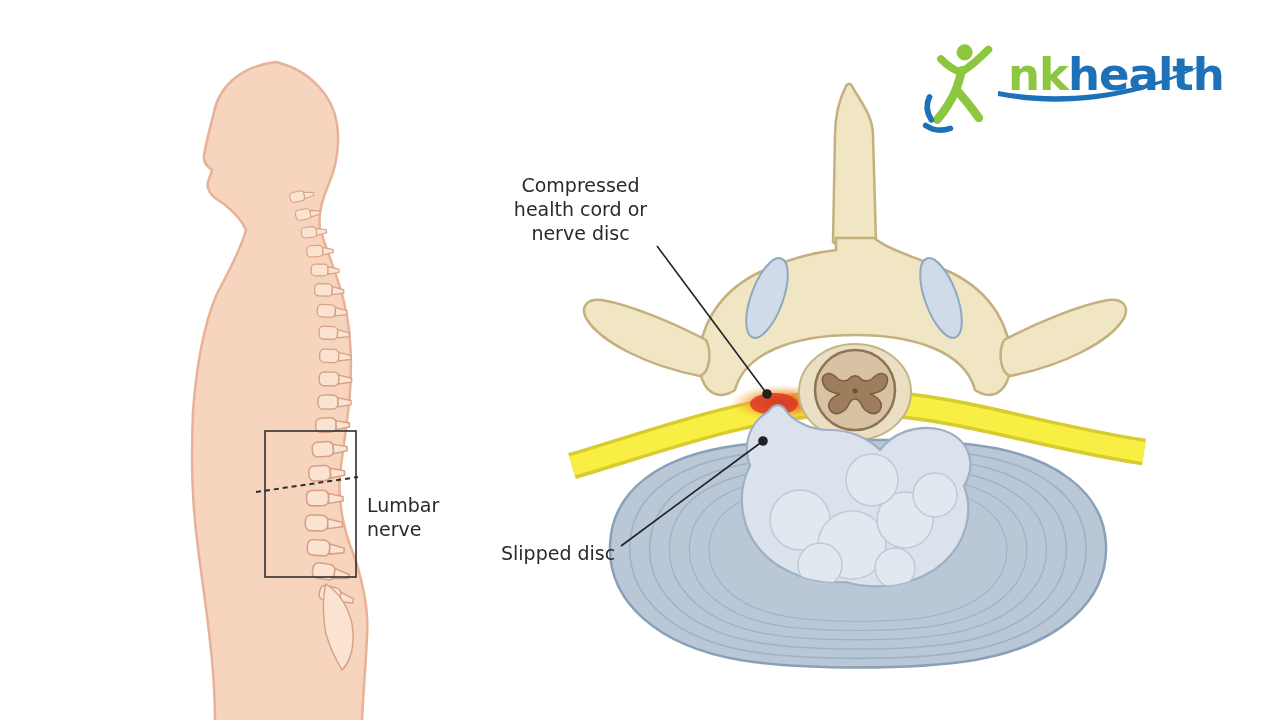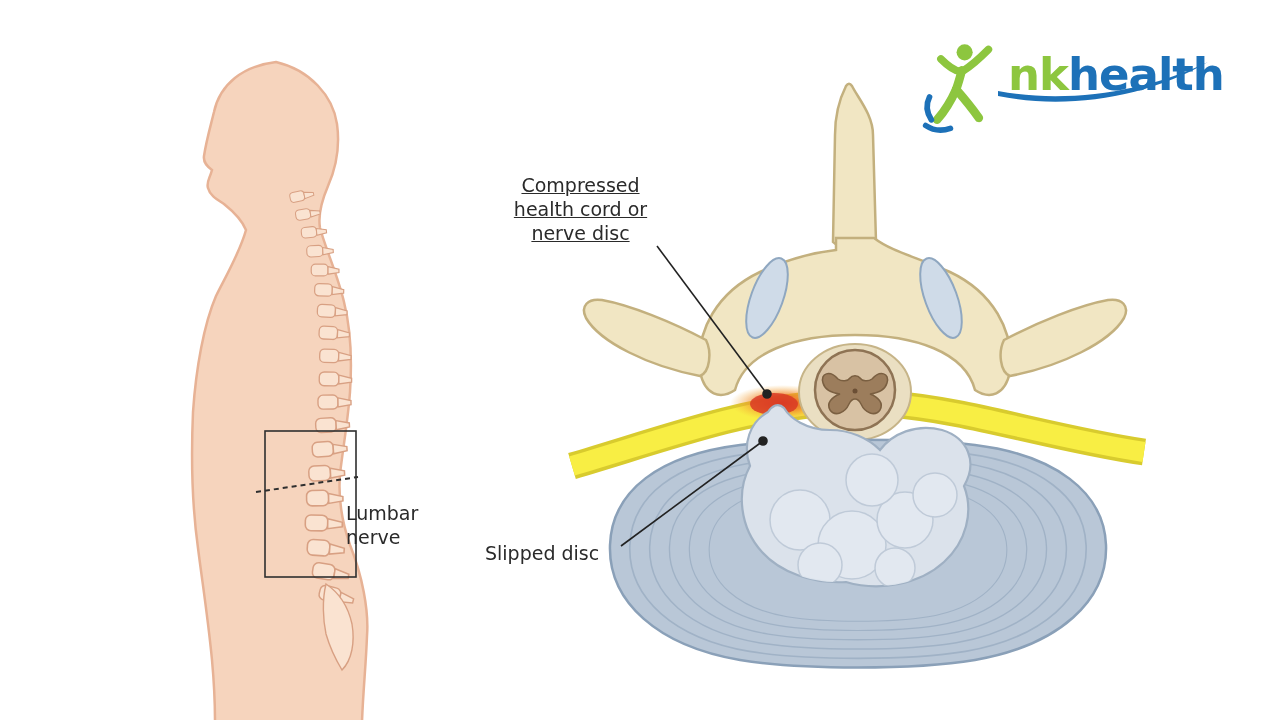--- a/index.html
+++ b/index.html
@@ -20,28 +20,27 @@
     position: absolute;
     color: #2a2a2a;
     font-size: 19px;
     line-height: 24px;
     z-index: 5;
   }
   .label-compressed {
     left: 498px; top: 173px;
     width: 165px;
     text-align: center;
-    text-decoration: underline;
   }
   .label-slipped {
-    left: 485px; top: 541px;
+    left: 501px; top: 541px;
     white-space: nowrap;
   }
   .label-lumbar {
-    left: 346px; top: 493px; margin-top: 8px;
+    left: 367px; top: 493px;
   }
   .logo {
     position: absolute;
     left: 918px; top: 40px;
     width: 310px; height: 110px;
     z-index: 6;
   }
   .logo-icon {
     position: absolute;
     left: 0; top: 0;

